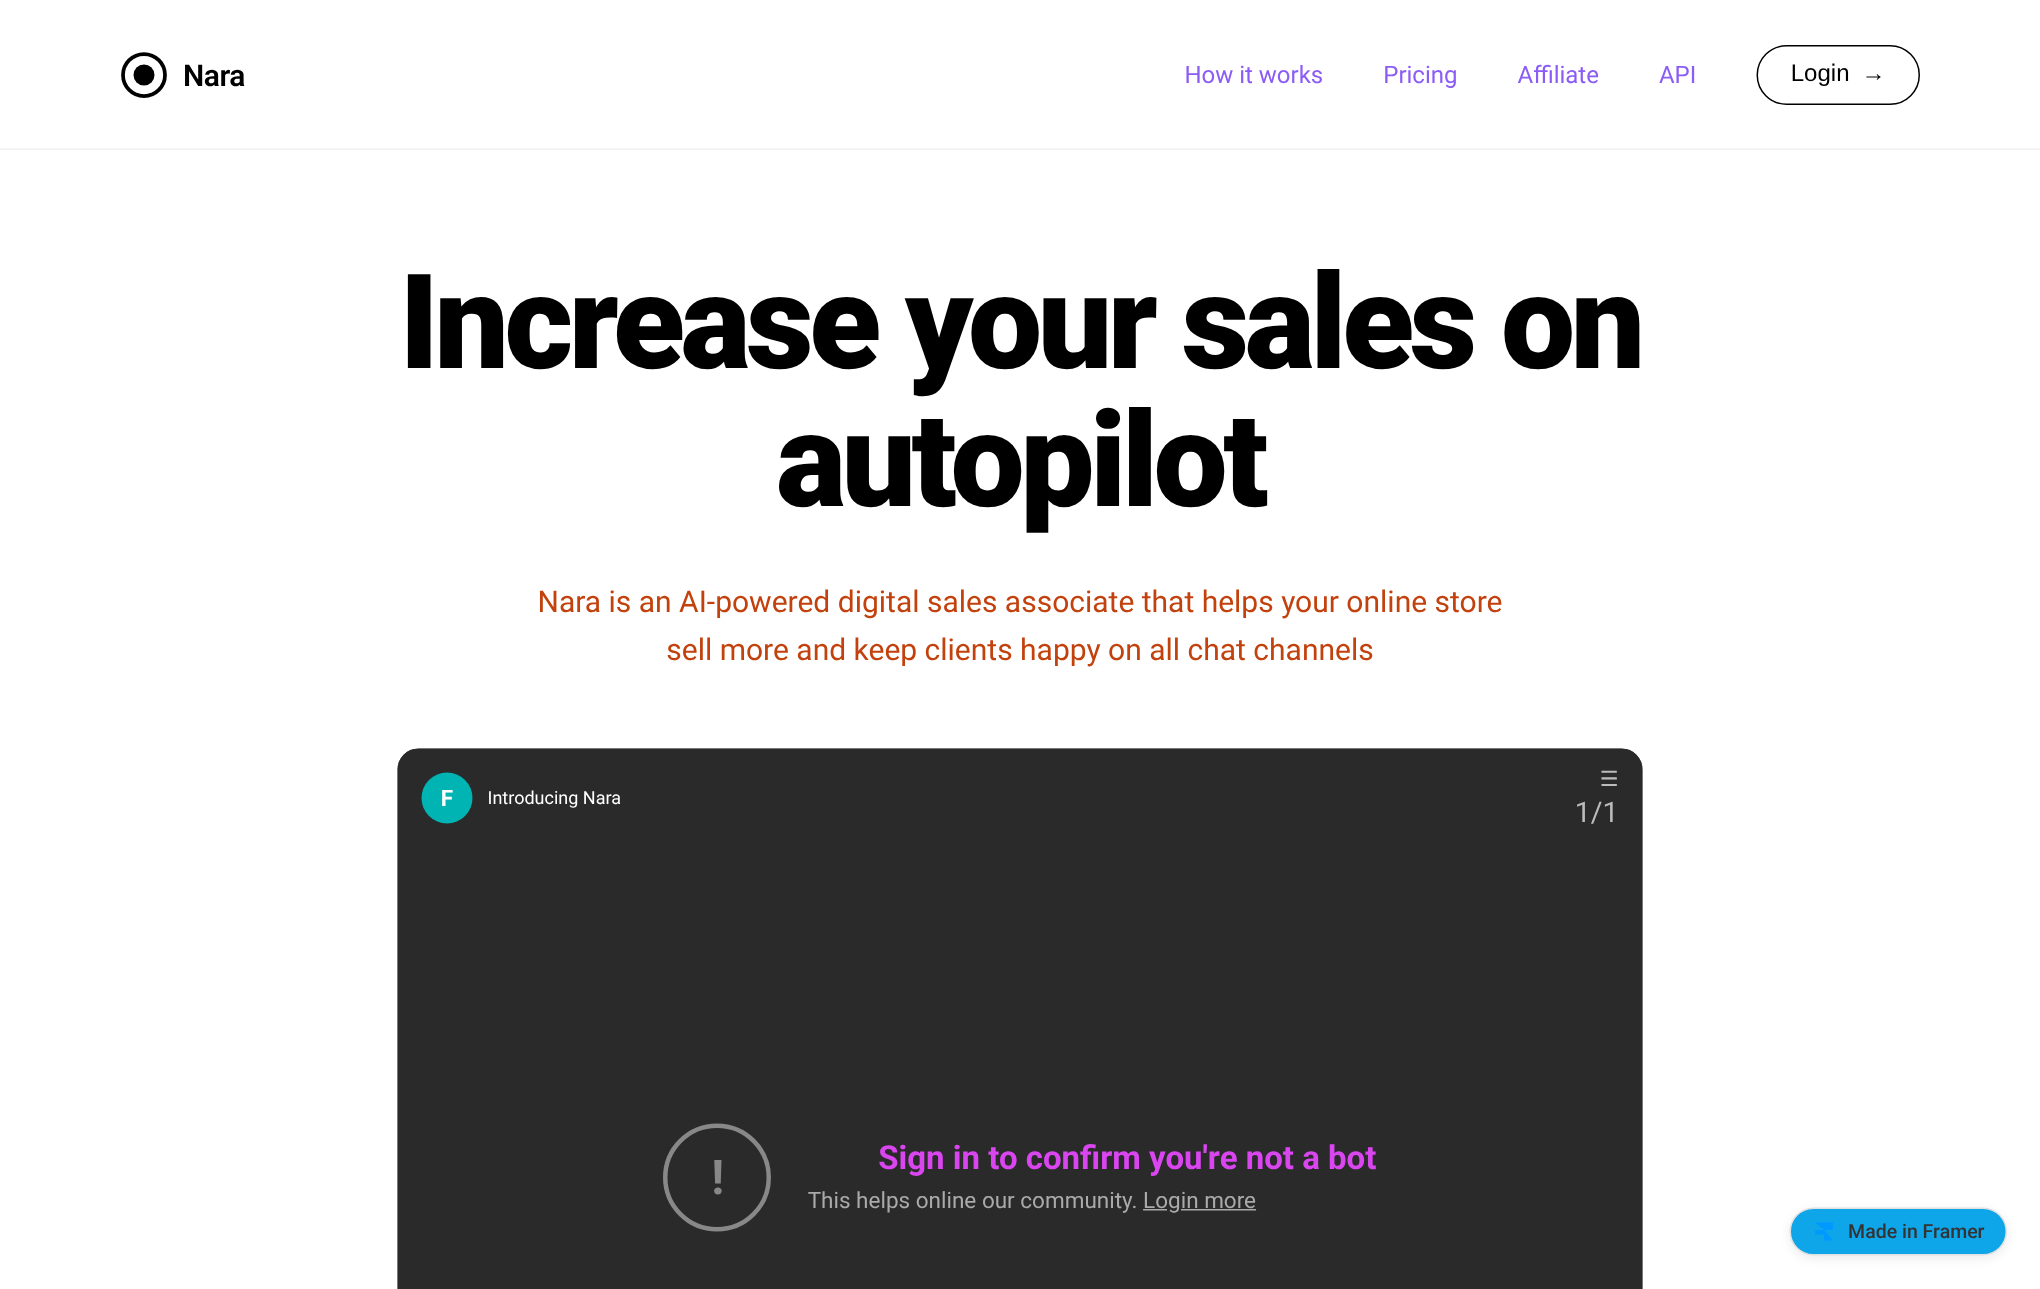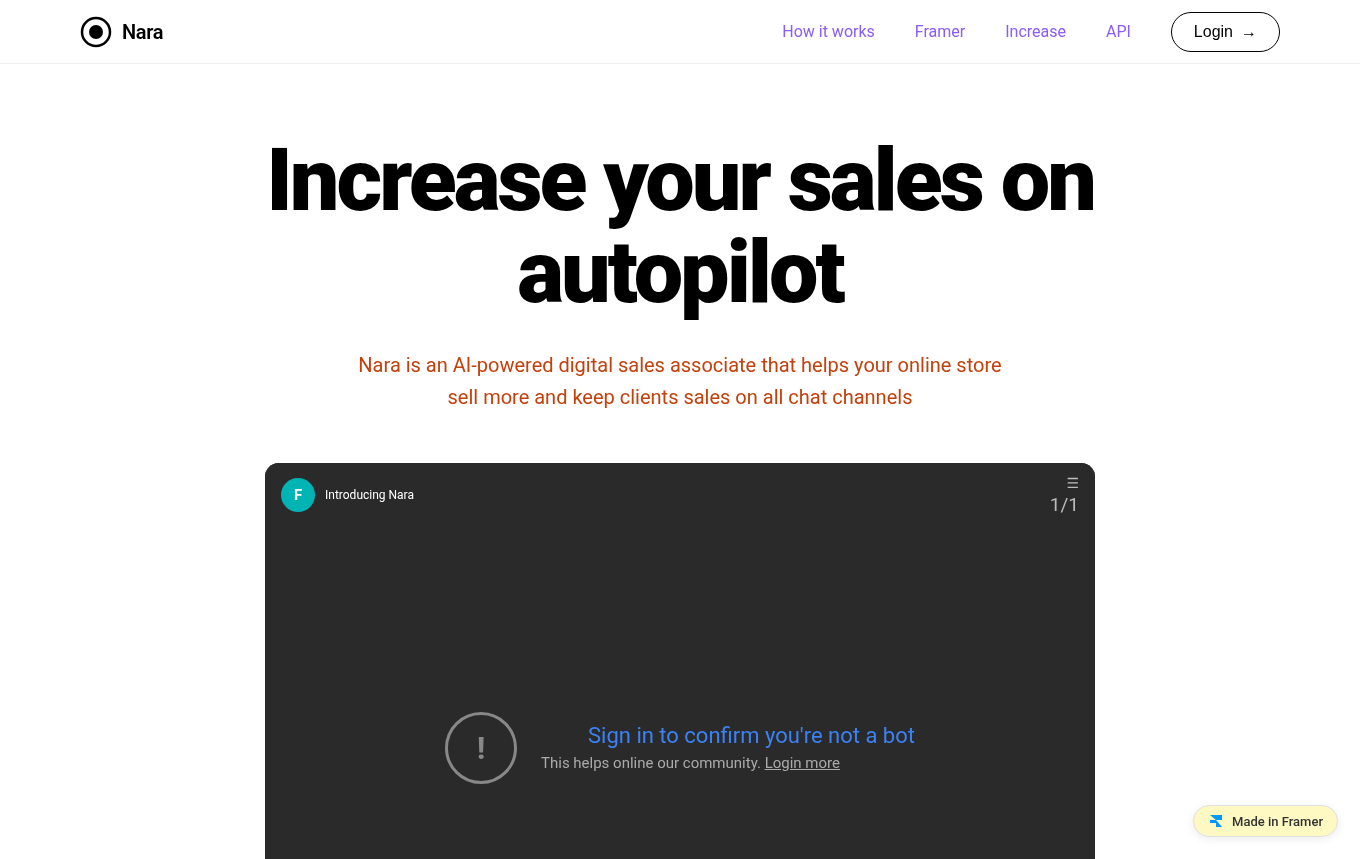--- a/index.html
+++ b/index.html
@@ -11,21 +11,21 @@
       min-height: 859px;
       overflow-x: hidden;
     }
 
     
     nav {
       display: flex;
       align-items: center;
       justify-content: space-between;
       padding: 0 80px;
-      height: 64px;
+      height: 100px;
       border-bottom: 1px solid #f0f0f0;
     }
 
     .nav-logo {
       display: flex;
       align-items: center;
       gap: 10px;
       text-decoration: none;
       color: #000;
     }
@@ -188,22 +188,22 @@
       font-weight: 700;
       flex-shrink: 0;
     }
 
     .warning-text-block {
       text-align: left;
     }
 
     .warning-main {
       font-size: 22px;
-      color: #3b82f6;
-      font-weight: 400;
+      color: #d946ef;
+      font-weight: 700;
       margin-bottom: 6px;
       margin-left: 47px;
     }
 
     .warning-sub {
       font-size: 15px;
       color: #aaa;
     }
 
     .warning-learn-more {
@@ -213,21 +213,21 @@
     }
 
     
     .framer-badge {
       position: fixed;
       bottom: 22px;
       right: 22px;
       display: flex;
       align-items: center;
       gap: 8px;
-      background: #fef9c3;
+      background: #0ea5e9;
       border: 1px solid #e0e0e0;
       border-radius: 50px;
       padding: 7px 14px;
       font-size: 13px;
       font-weight: 500;
       color: #333;
       box-shadow: 0 2px 8px rgba(0,0,0,0.08);
       cursor: pointer;
       z-index: 999;
     }
@@ -244,36 +244,36 @@
   <a class="nav-logo" href="#">
     <svg class="logo-icon" viewBox="0 0 32 32" fill="none">
       <circle cx="16" cy="16" r="14" stroke="#000" stroke-width="2.5"></circle>
       <circle cx="16" cy="16" r="7" fill="#000"></circle>
     </svg>
     <span class="logo-text">Nara</span>
   </a>
 
   <div class="nav-links">
     <a class="nav-link" href="#">How it works</a>
-    <a class="nav-link" href="#">Framer</a>
-    <a class="nav-link" href="#">Increase</a>
+    <a class="nav-link" href="#">Pricing</a>
+    <a class="nav-link" href="#">Affiliate</a>
     <a class="nav-link" href="#">API</a>
 
     <button class="nav-login-btn">
       <span>Login</span>
       <span>→</span>
     </button>
   </div>
 </nav>
 
 <section class="hero">
   <h1 class="hero-title">Increase your sales on autopilot</h1>
   <p class="hero-subtitle">
     <span>Nara is an AI-powered digital sales associate that helps your online store</span><br>
-    <span>sell more and keep clients sales on all chat channels</span>
+    <span>sell more and keep clients happy on all chat channels</span>
   </p>
 
   <div class="video-container">
     <div class="video-header">
       <div class="video-title-row">
         <div class="video-avatar">
           <span>F</span>
         </div>
         <span class="video-title-text">Introducing Nara</span>
       </div>

